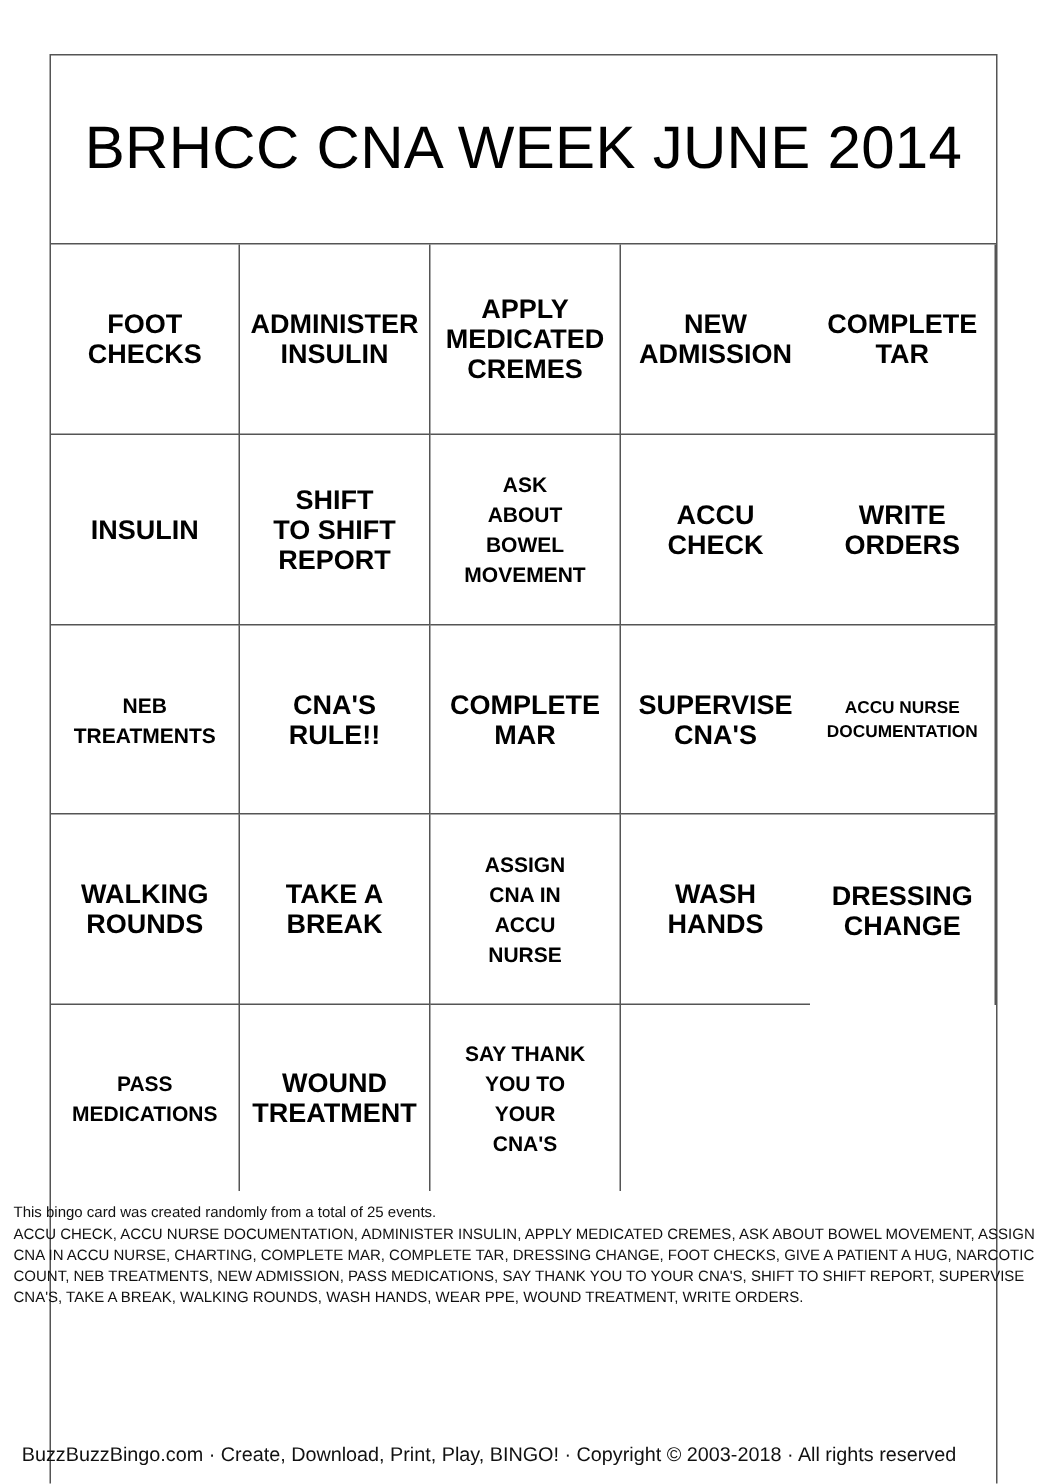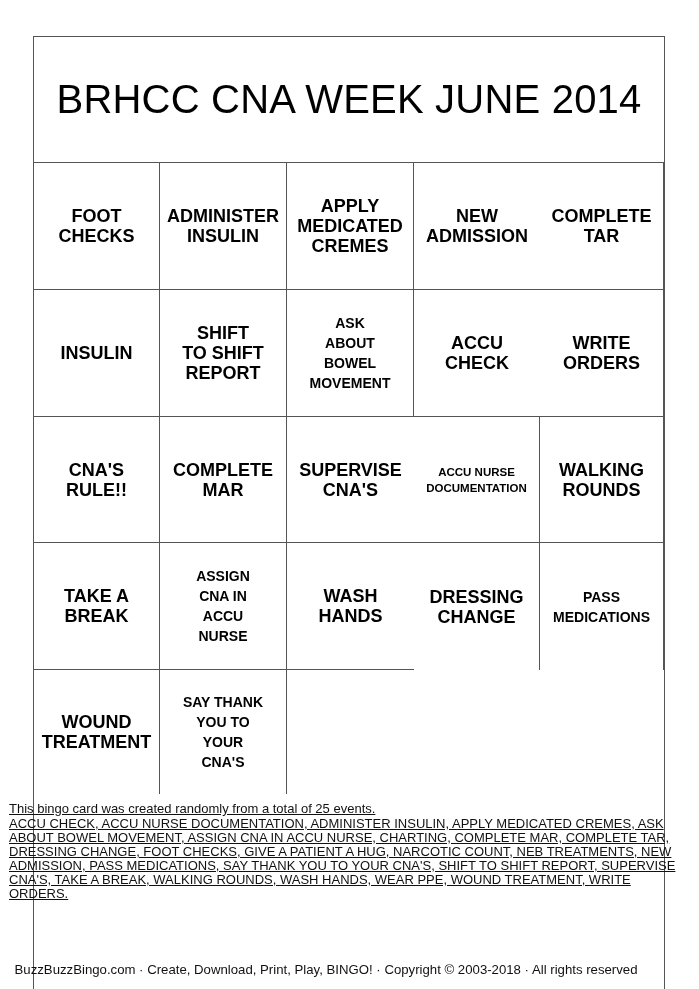--- a/index.html
+++ b/index.html
@@ -28,21 +28,21 @@
       display: flex; align-items: center; justify-content: center; text-align: center;
       font-size: 18px; line-height: 20px; white-space: pre-line; box-sizing: border-box;
       padding: 0 2px;
     }
     .cell.c5 { border-right: none; }
     .cell.r5 { border-bottom: none; }
     .cell.sm { font-size: 14px; line-height: 20px; }
     .cell.xs { font-size: 11.5px; line-height: 16px; }
     .footnote {
       position: absolute; left: 9px; top: 802px; width: 684px;
-      font-size: 13px; line-height: 14px; color: #111; text-decoration: underline;
+      font-size: 10px; line-height: 14px; color: #111;
     }
     .footnote .events { margin-top: 1px; }
     .footer {
       position: absolute; left: 0; top: 962px; width: 652px; text-align: center;
       font-size: 13.2px; color: #111;
     }
   </style>
 </head>
 <body>
 
@@ -65,20 +65,22 @@
 TO SHIFT
 REPORT</div>
     <div class="cell sm">ASK
 ABOUT
 BOWEL
 MOVEMENT</div>
     <div class="cell c5">ACCU
 CHECK</div>
     <div class="cell">WRITE
 ORDERS</div>
+    <div class="cell sm">NEB
+TREATMENTS</div>
     <div class="cell">CNA'S
 RULE!!</div>
     <div class="cell">COMPLETE
 MAR</div>
     <div class="cell c5">SUPERVISE
 CNA'S</div>
     <div class="cell xs">ACCU NURSE
 DOCUMENTATION</div>
     <div class="cell">WALKING
 ROUNDS</div>

